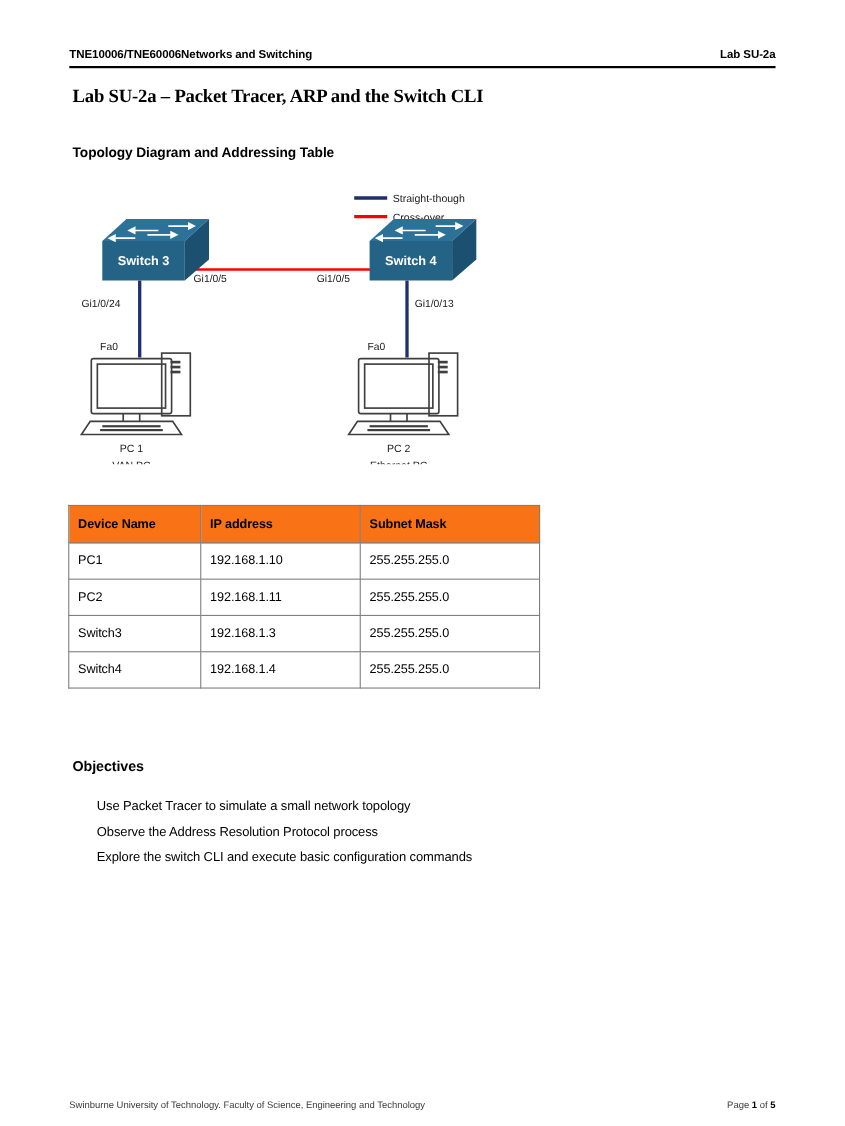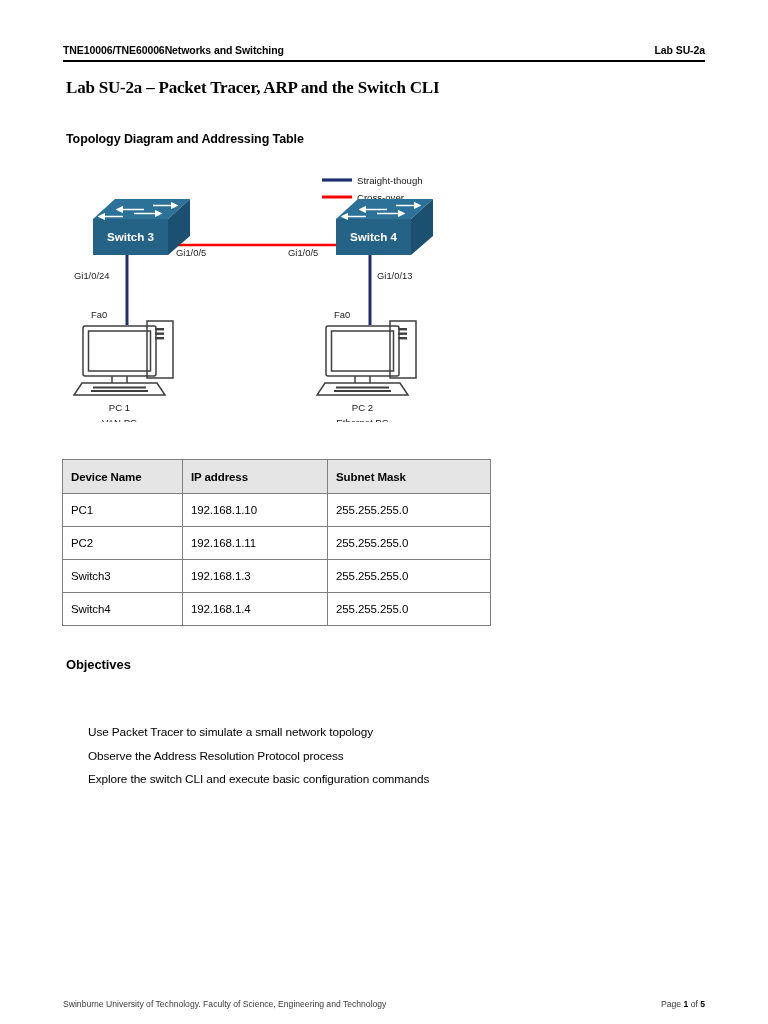--- a/index.html
+++ b/index.html
@@ -84,33 +84,33 @@
   .addr-table td {
     border: 1px solid #7f7f7f;
     text-align: left;
     vertical-align: middle;
     padding: 0 8px;
     height: 32px;
     font-weight: normal;
     letter-spacing: -0.1px;
   }
   .addr-table thead th {
-    background: #e5e5e5;
+    background: #f97316;
     font-weight: bold;
     height: 33px;
   }
   .addr-table .col-device { width: 103px; }
   .addr-table .col-ip     { width: 128px; }
   .addr-table .col-mask   { width: 146px; }
 
   
   .objectives-heading {
     position: absolute;
     left: 66px;
-    top: 657px;
+    top: 689px;
     font-size: 13px;
     font-weight: bold;
     letter-spacing: -0.1px;
   }
   .objectives-list {
     position: absolute;
     left: 88px;
     top: 721px;
     width: 560px;
     margin: 0;

